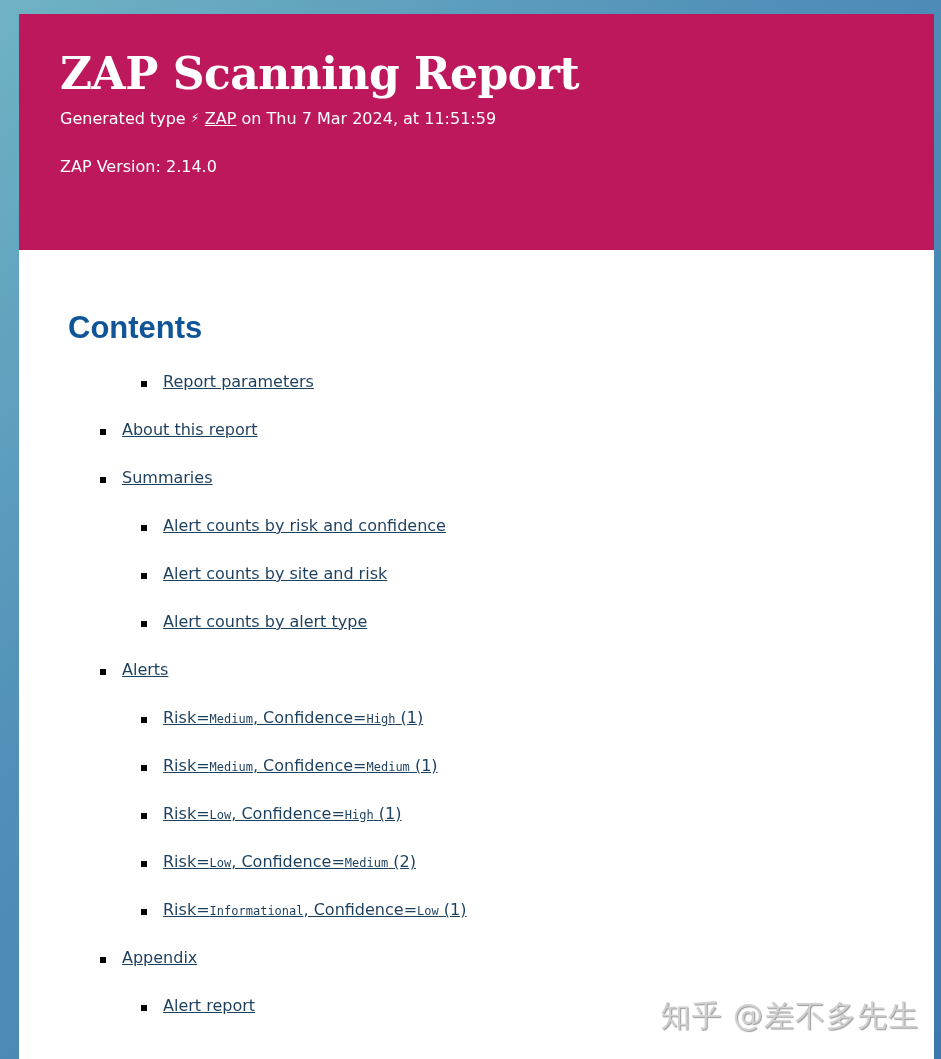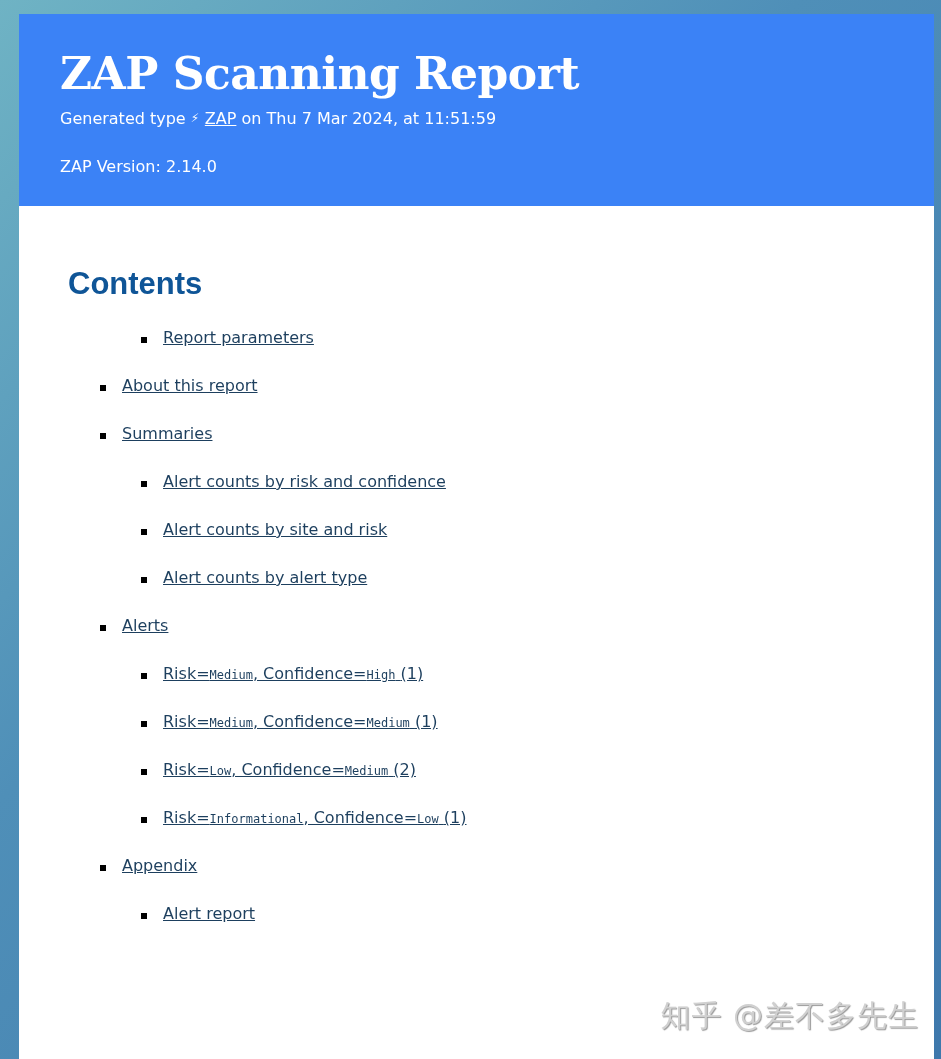--- a/index.html
+++ b/index.html
@@ -7,21 +7,21 @@
     width: 941px; height: 1059px; overflow: hidden;
     background: linear-gradient(135deg, #6fb3c4 0%, #4f8fb8 40%, #3e78ac 100%);
     font-family: "DejaVu Sans", sans-serif;
     position: relative;
   }
   .page {
     position: absolute; left: 19px; top: 14px; width: 915px; height: 1060px;
     background: #ffffff;
   }
   .header {
-    background: #3b82f6; height: 192px; box-sizing: border-box;
+    background: #be185d; height: 236px; box-sizing: border-box;
     padding: 32px 0 0 41px; color: #fff;
   }
   .header h1 {
     margin: 0; font-family: "DejaVu Serif", serif; font-weight: bold;
     font-size: 44px; letter-spacing: -0.5px; line-height: 56px;
   }
   .gen { margin-top: 6px; font-size: 16px; line-height: 20px; }
   .gen a { color: #fff; text-decoration: underline; }
   .zap-icon { display: inline-block; width: 14px; font-size: 12px; vertical-align: 2px; }
   .version { margin-top: 28px; font-size: 16px; line-height: 20px; }
@@ -67,20 +67,21 @@
       <li class="item lvl2"><a href="#">Report parameters</a></li>
       <li class="item lvl1"><a href="#">About this report</a></li>
       <li class="item lvl1"><a href="#">Summaries</a></li>
       <li class="item lvl2"><a href="#">Alert counts by risk and confidence</a></li>
       <li class="item lvl2"><a href="#">Alert counts by site and risk</a></li>
       <li class="item lvl2"><a href="#">Alert counts by alert type</a></li>
       <li class="item lvl1"><a href="#">Alerts</a></li>
 
       <li class="item lvl2"><a href="#"><span>Risk=</span><span class="mono">Medium</span><span>, Confidence=</span><span class="mono">High</span> <span>(1)</span></a></li>
       <li class="item lvl2"><a href="#"><span>Risk=</span><span class="mono">Medium</span><span>, Confidence=</span><span class="mono">Medium</span> <span>(1)</span></a></li>
+      <li class="item lvl2"><a href="#"><span>Risk=</span><span class="mono">Low</span><span>, Confidence=</span><span class="mono">High</span> <span>(1)</span></a></li>
       <li class="item lvl2"><a href="#"><span>Risk=</span><span class="mono">Low</span><span>, Confidence=</span><span class="mono">Medium</span> <span>(2)</span></a></li>
       <li class="item lvl2"><a href="#"><span>Risk=</span><span class="mono">Informational</span><span>, Confidence=</span><span class="mono">Low</span> <span>(1)</span></a></li>
 
       <li class="item lvl1"><a href="#">Appendix</a></li>
       <li class="item lvl2"><a href="#">Alert report</a></li>
     </ul>
   </div>
 </div>
 
 <div class="watermark">知乎 @差不多先生</div>

